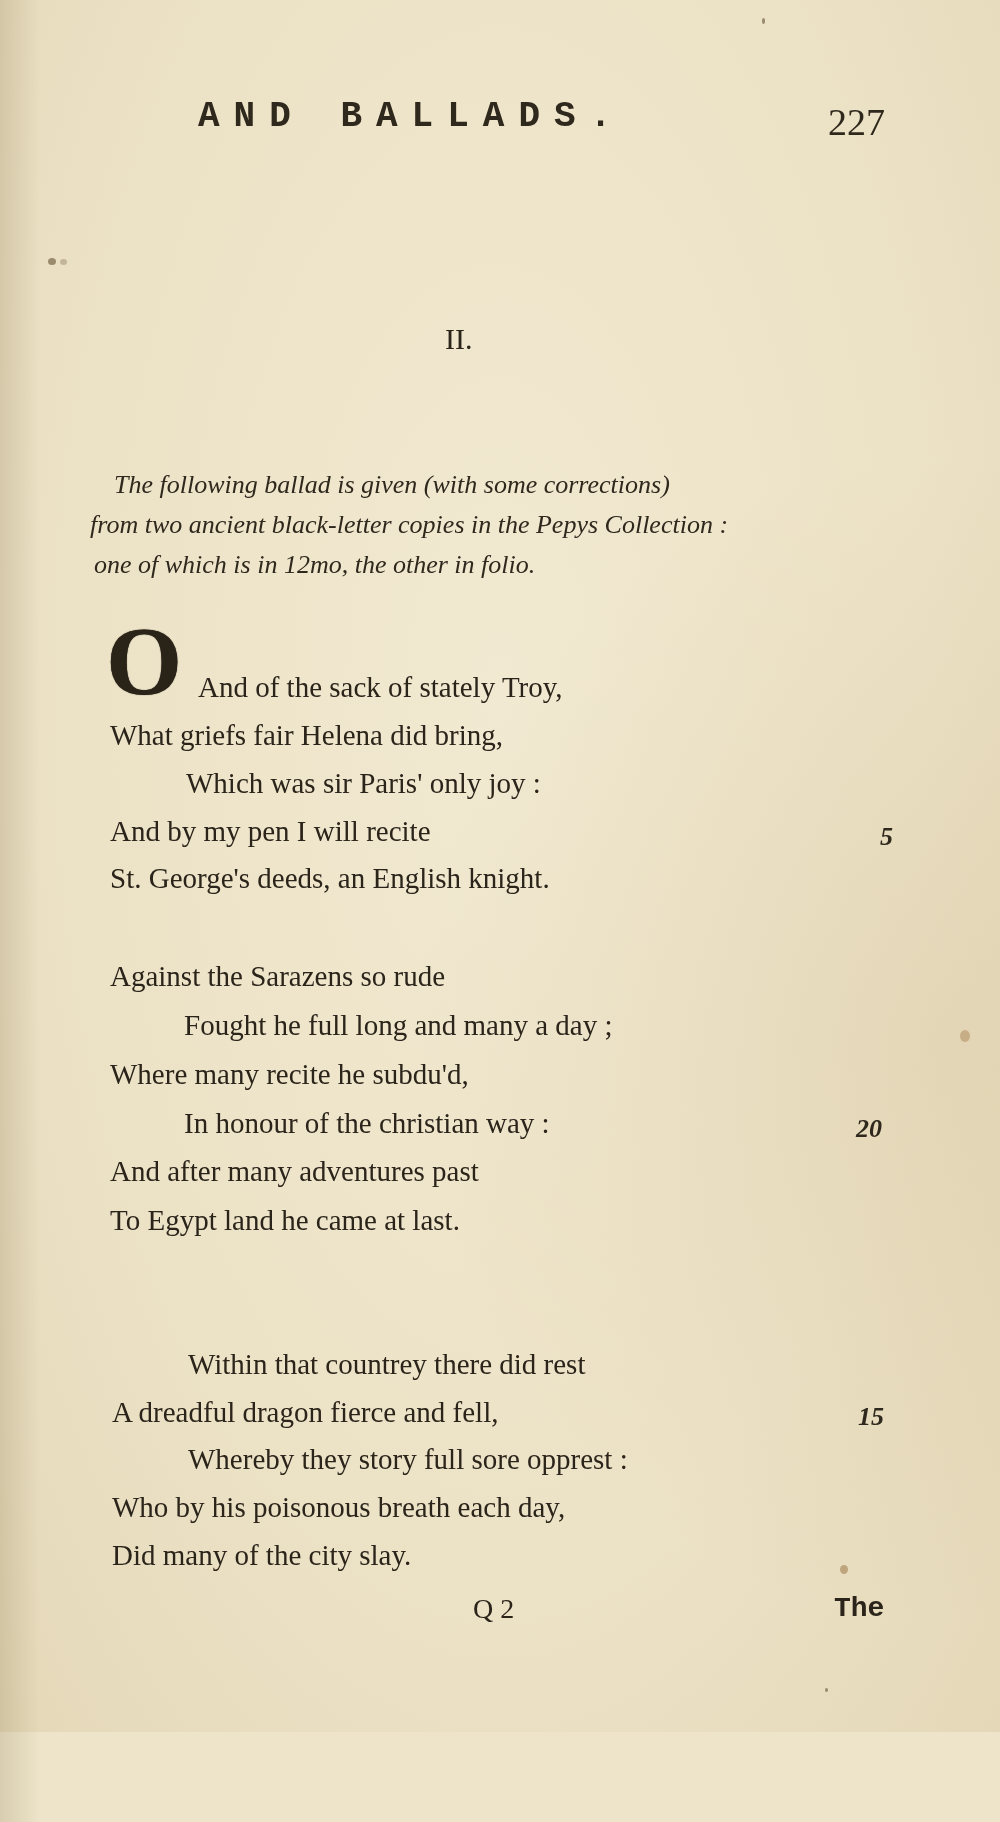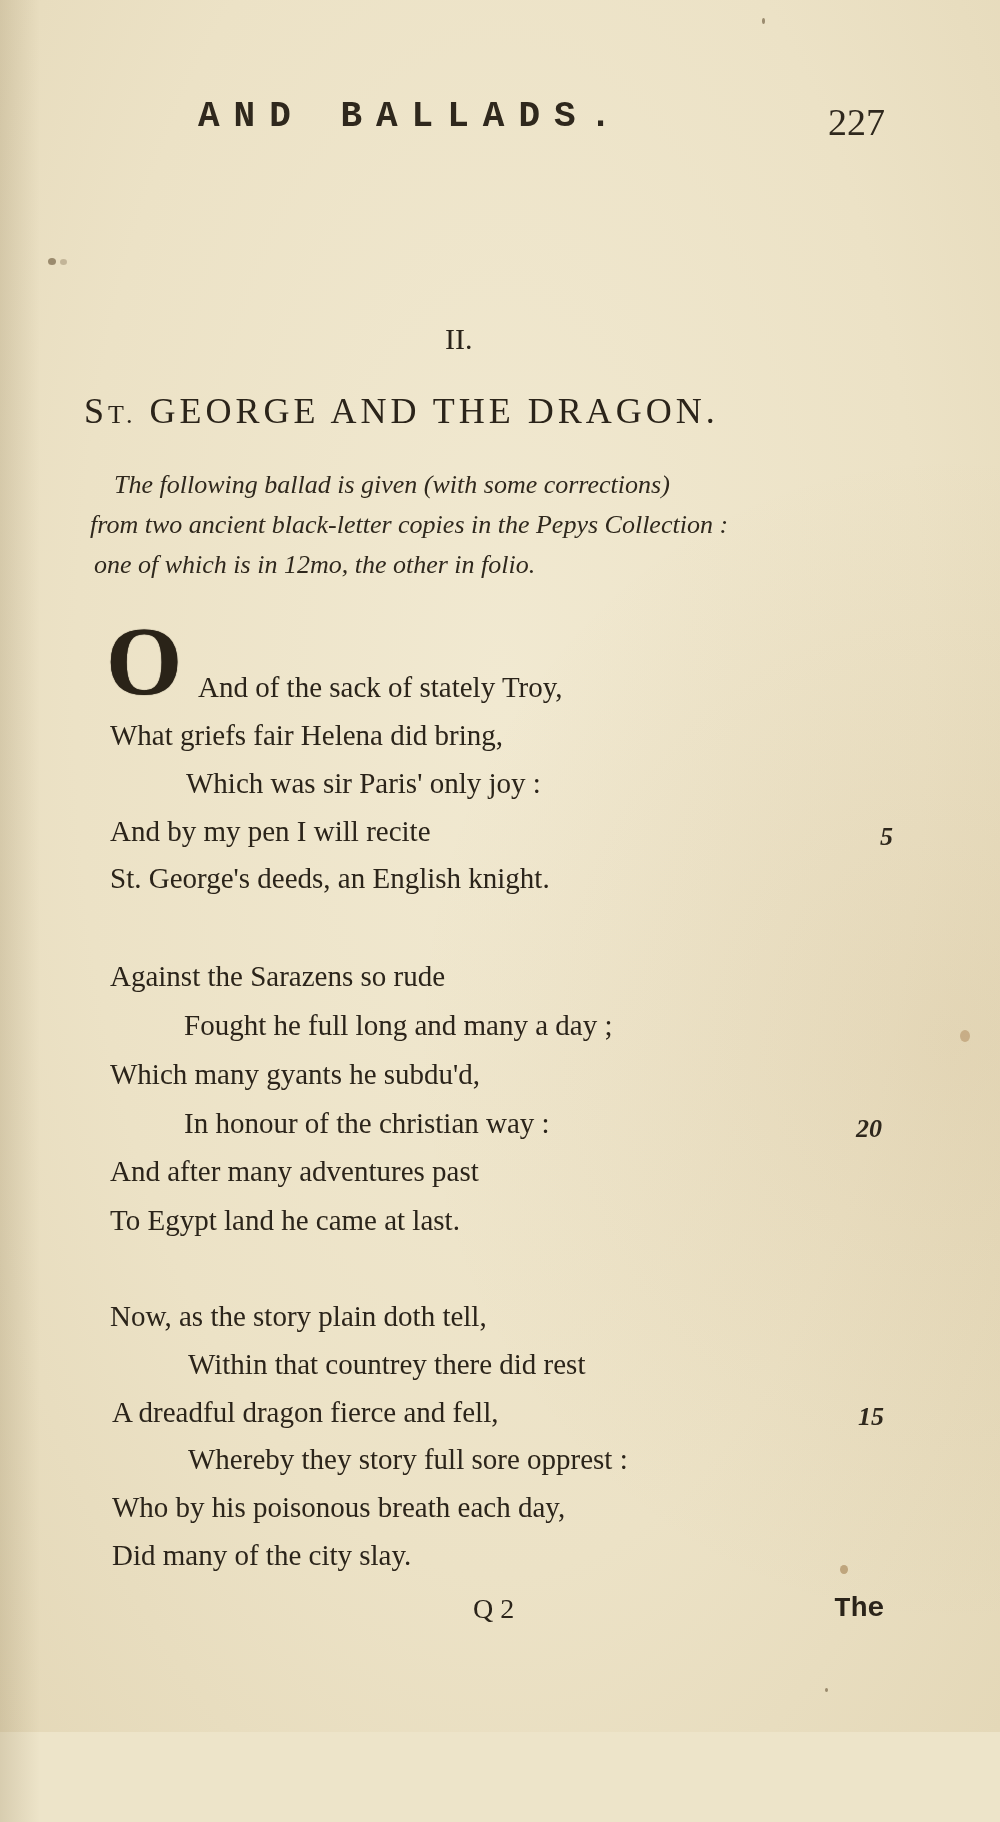--- a/index.html
+++ b/index.html
@@ -109,46 +109,42 @@
   <div class="speck" style="left:60px;top:259px;width:7px;height:6px;opacity:.5"></div>
   <div class="speck" style="left:960px;top:1030px;width:10px;height:12px;background:rgba(150,100,50,0.35)"></div>
   <div class="speck" style="left:840px;top:1565px;width:8px;height:9px;background:rgba(150,110,60,0.5)"></div>
   <div class="speck" style="left:825px;top:1688px;width:3px;height:4px;"></div>
   <div class="speck" style="left:762px;top:18px;width:3px;height:6px;"></div>
 
   <div class="abs running-head">AND BALLADS.</div>
   <div class="abs page-number">227</div>
 
   <div class="abs ballad-number">II.</div>
-  <div class="abs title">
-    <span>S</span><span class="sc-small">T.</span><span> GEORGE AND THE DRAGON.</span>
-  </div>
 
   <div class="abs intro intro-1">The following ballad is given (with some corrections)</div>
   <div class="abs intro intro-2">from two ancient black-letter copies in the Pepys Collection :</div>
   <div class="abs intro intro-3">one of which is in 12mo, the other in folio.</div>
 
   <div class="abs drop-cap">O</div>
 
   <div class="abs verse" style="left:198px;top:671px;">And of the sack of stately Troy,</div>
   <div class="abs verse" style="left:110px;top:719px;">What griefs fair Helena did bring,</div>
   <div class="abs verse" style="left:186px;top:767px;">Which was sir Paris' only joy :</div>
   <div class="abs verse" style="left:110px;top:815px;">And by my pen I will recite</div>
   <div class="abs line-number" style="left:880px;top:822px;">5</div>
   <div class="abs verse" style="left:110px;top:862px;">St. George's deeds, an English knight.</div>
 
   <div class="abs verse" style="left:110px;top:960px;">Against the Sarazens so rude</div>
   <div class="abs verse" style="left:184px;top:1009px;">Fought he full long and many a day ;</div>
-  <div class="abs verse" style="left:110px;top:1058px;">Which many gyants he subdu'd,</div>
+  <div class="abs verse" style="left:110px;top:1058px;">Where many recite he subdu'd,</div>
   <div class="abs verse" style="left:184px;top:1107px;">In honour of the christian way :</div>
   <div class="abs line-number" style="left:856px;top:1114px;">20</div>
   <div class="abs verse" style="left:110px;top:1155px;">And after many adventures past</div>
   <div class="abs verse" style="left:110px;top:1204px;">To Egypt land he came at last.</div>
 
-  <div class="abs verse" style="left:110px;top:1300px;">Now, as the story plain doth tell,</div>
   <div class="abs verse" style="left:188px;top:1348px;text-align:center;">Within that countrey there did rest</div>
   <div class="abs verse" style="left:112px;top:1396px;">A dreadful dragon fierce and fell,</div>
   <div class="abs line-number" style="left:858px;top:1402px;">15</div>
   <div class="abs verse" style="left:188px;top:1443px;">Whereby they story full sore opprest :</div>
   <div class="abs verse" style="left:112px;top:1491px;">Who by his poisonous breath each day,</div>
   <div class="abs verse" style="left:112px;top:1539px;">Did many of the city slay.</div>
 
   <div class="abs signature">Q 2</div>
   <div class="abs catchword">The</div>
 </div>

